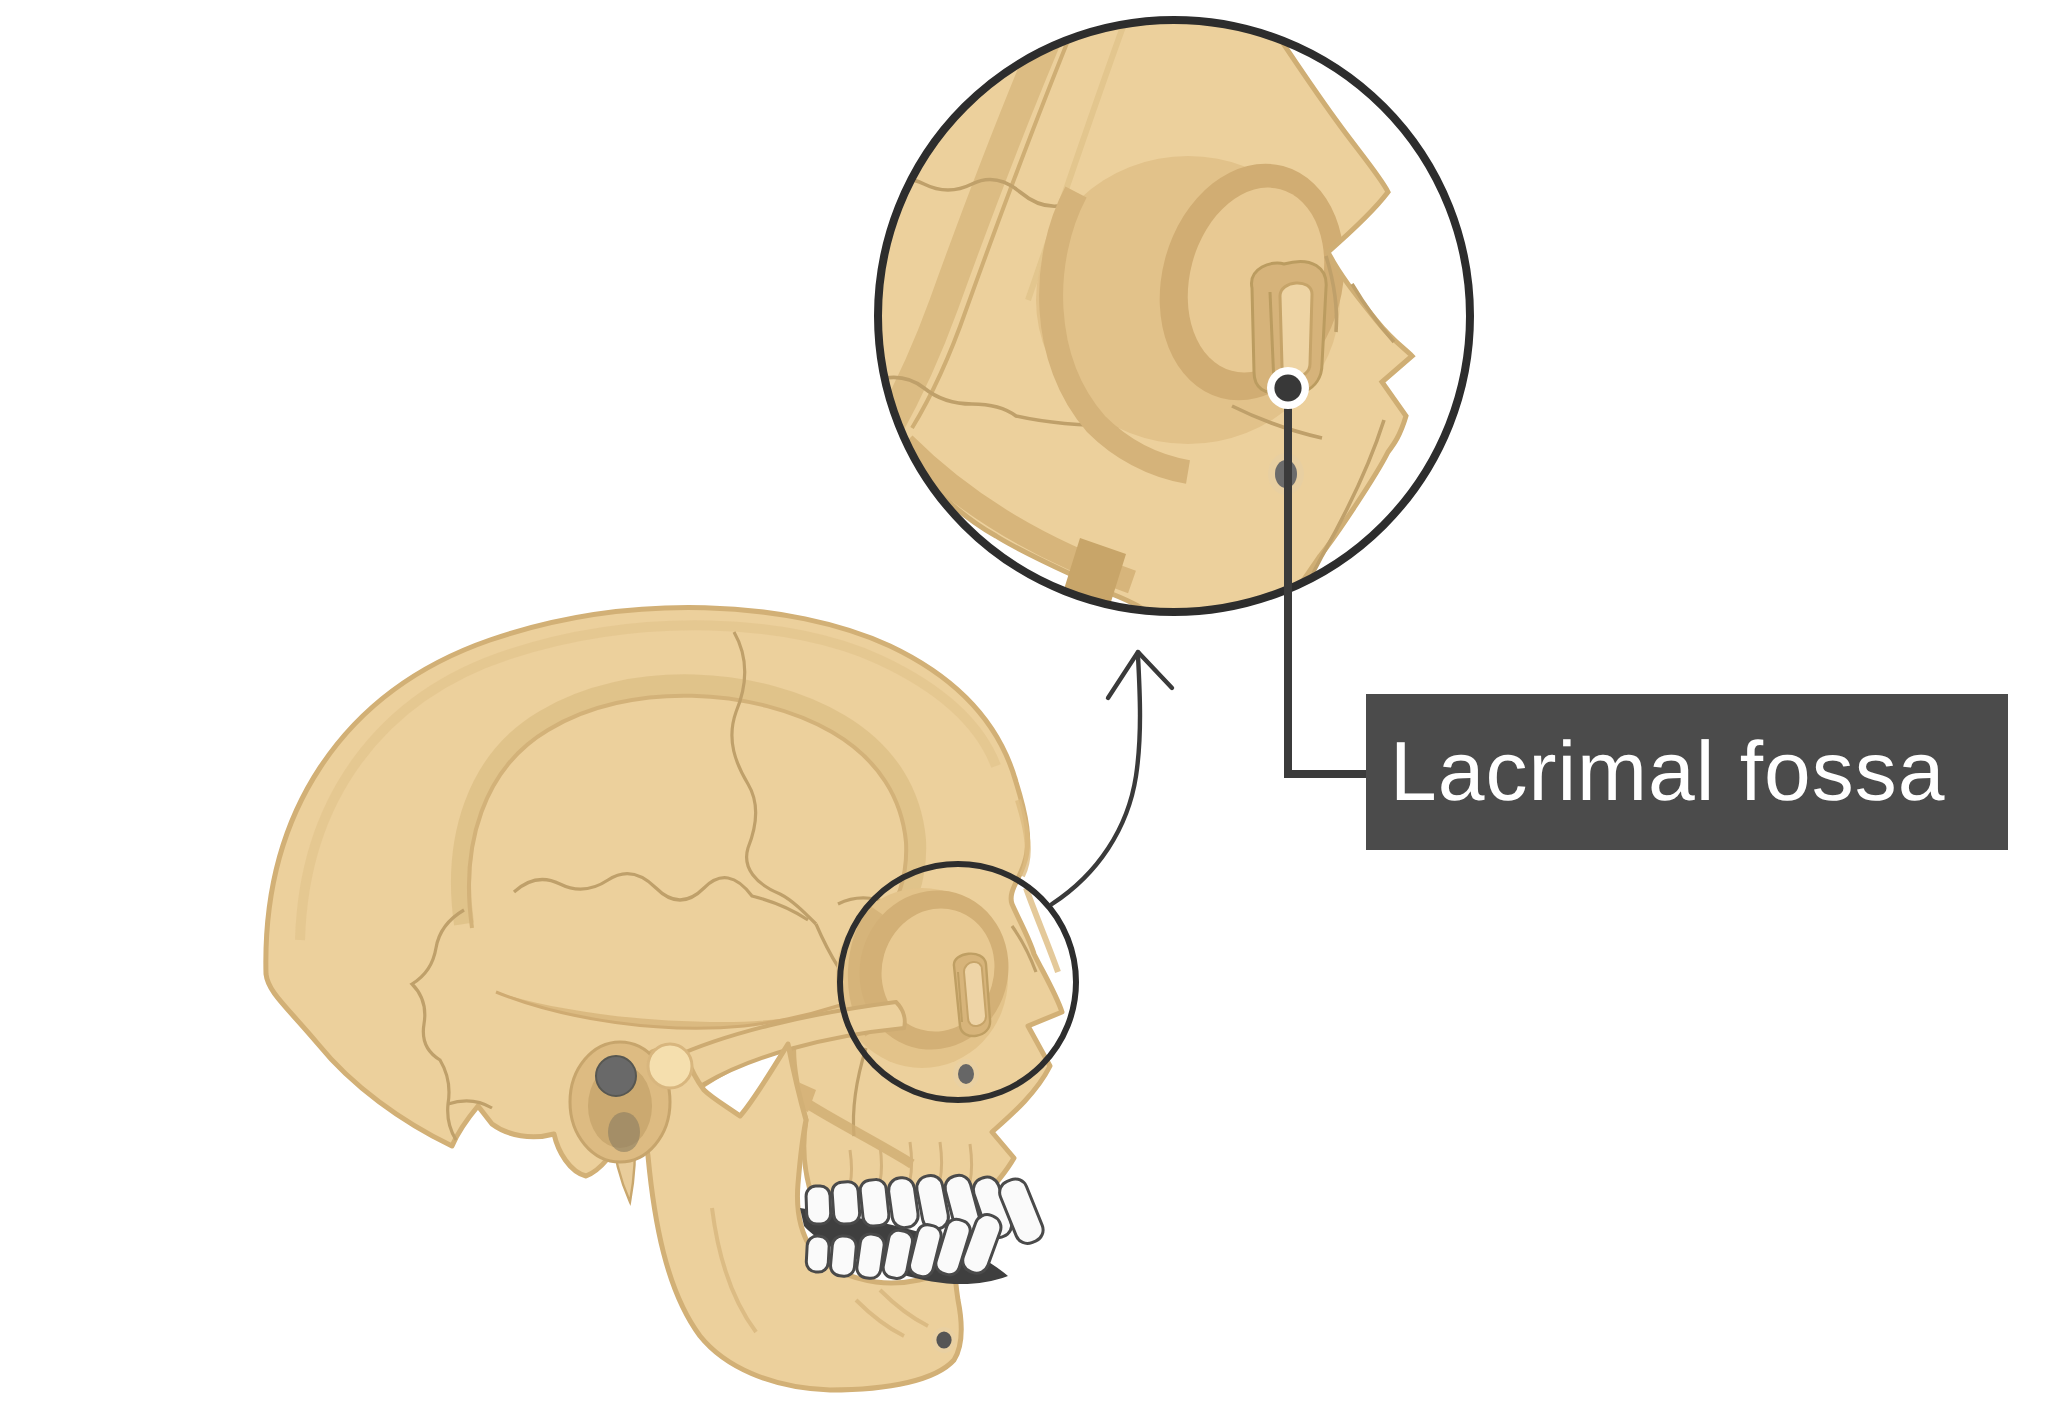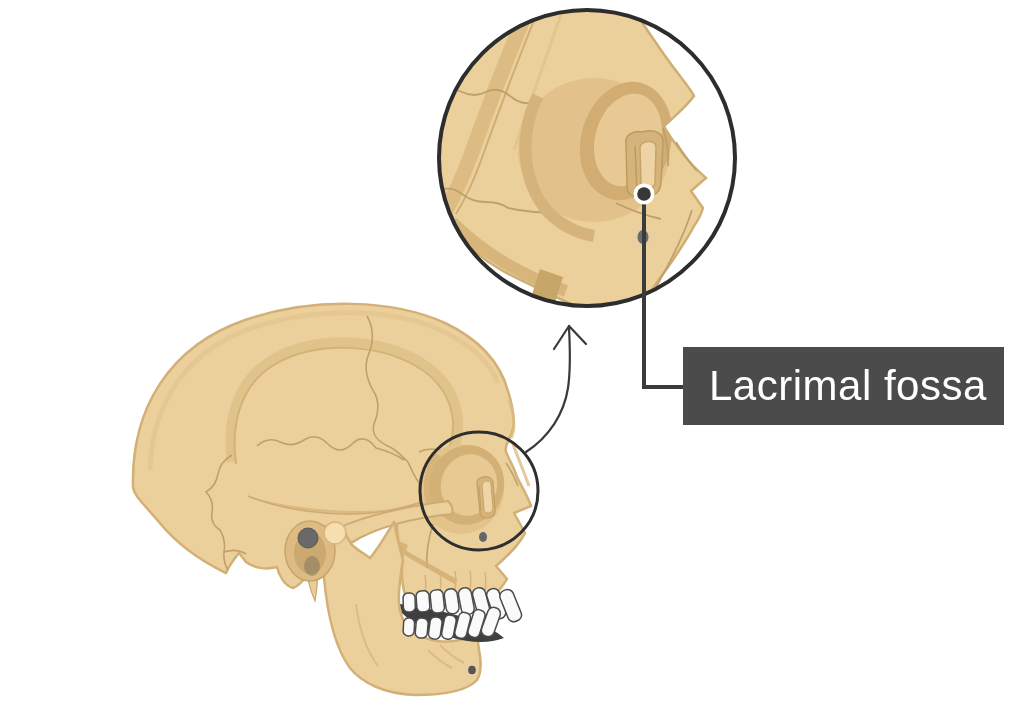--- a/index.html
+++ b/index.html
@@ -1,21 +1,21 @@
 <!DOCTYPE html>
 <html><head>
 <meta charset="utf-8">
 <style>
   html,body{margin:0;padding:0;background:#ffffff;}
   .stage{position:relative;width:1024px;height:709px;background:#ffffff;overflow:hidden;
          font-family:"Liberation Sans",sans-serif;}
   .stage svg{position:absolute;left:0;top:0;}
   .callout-label{position:absolute;left:683px;top:347px;width:321px;height:78px;
     background:#4b4b4b;display:flex;align-items:center;box-sizing:border-box;
-    padding-left:26px;}
+    padding-left:12px;}
   .callout-label span{color:#ffffff;font-size:42px;letter-spacing:.5px;
     font-family:"Liberation Sans",sans-serif;white-space:nowrap;}
 </style>
 </head>
 <body>
 
 <div class="stage">
 <svg width="1024" height="709" viewBox="0 0 1024 709">
 
   <g>

